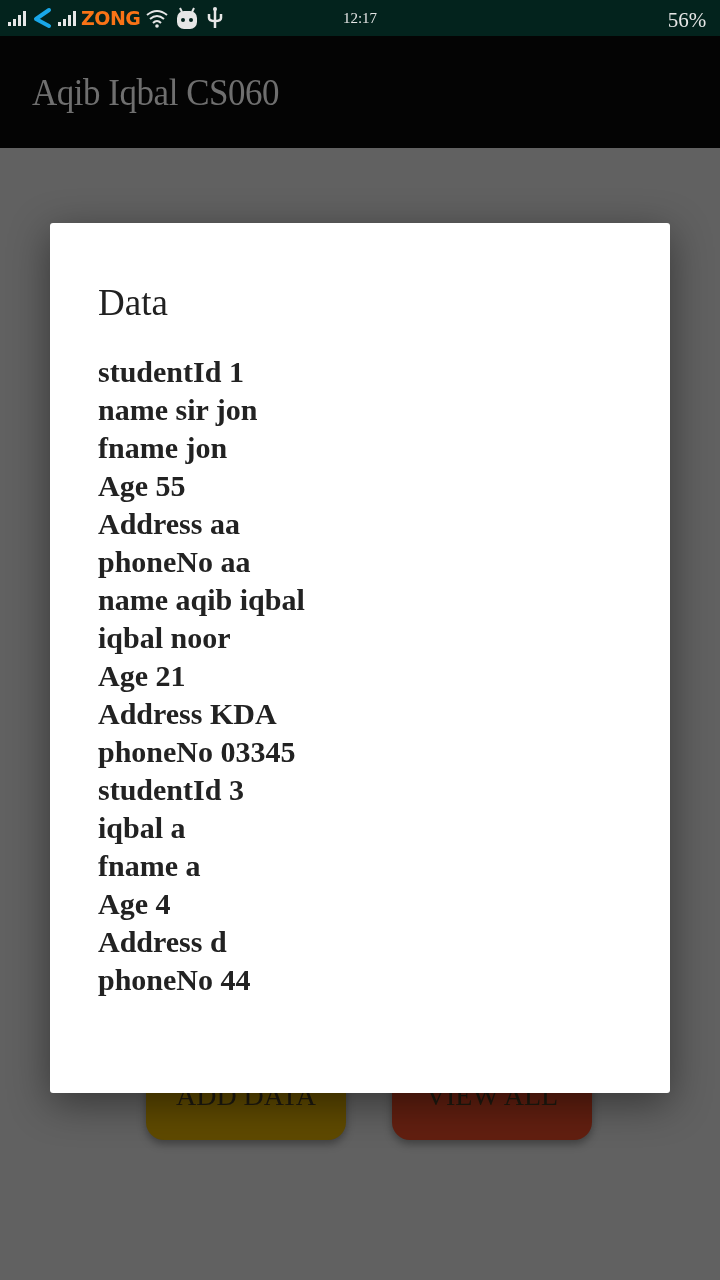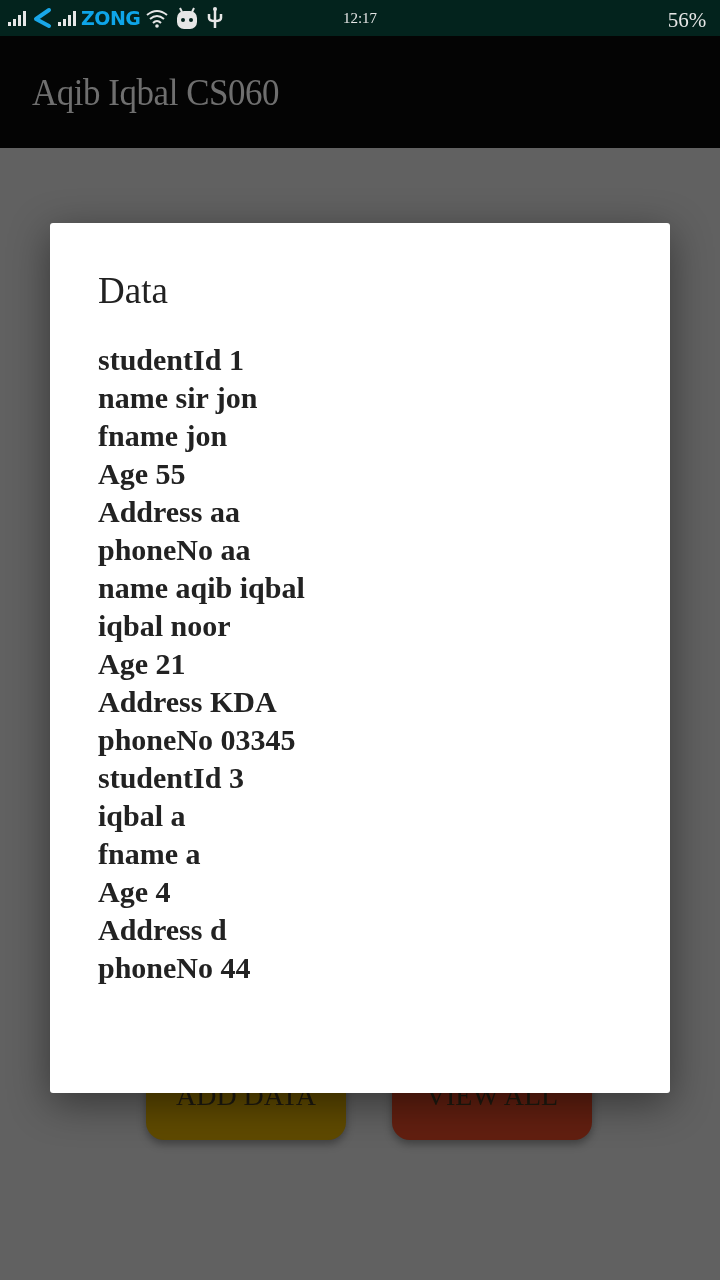--- a/index.html
+++ b/index.html
@@ -9,21 +9,21 @@
   .status-bar {
     position: absolute; left: 0; top: 0; width: 720px; height: 36px;
     background: #03231d; color: #e6e6e6;
     display: flex; align-items: center;
   }
   .sb-left { position: absolute; left: 8px; top: 0; height: 36px; display: flex; align-items: center; gap: 5px; }
   .sb-center { position: absolute; left: 0; right: 0; top: 0; height: 36px; display: flex; align-items: center; justify-content: center; font-size: 15px; pointer-events: none; }
   .sb-right { position: absolute; right: 12px; top: 0; height: 36px; display: flex; align-items: center; gap: 8px; font-size: 21px; flex-direction: column; }
   .signal { display: flex; align-items: flex-end; gap: 2px; height: 16px; }
   .signal span { display: block; width: 3px; background: #e6e6e6; }
-  .zong { font-family: "DejaVu Sans", sans-serif; font-weight: bold; font-size: 19px; color: #0ea5e9; letter-spacing: -0.5px; }
+  .zong { font-family: "DejaVu Sans", sans-serif; font-weight: bold; font-size: 19px; color: #f97316; letter-spacing: -0.5px; }
   .battery { width: 36px; height: 18px; border: 2px solid #e6e6e6; border-radius: 2px; position: relative; display: flex; align-items: center; }
   .battery .fill { width: 56%; height: 100%; background: #2fd38a; display: flex; align-items: center; justify-content: center; color: #fff; font-size: 12px; }
   .battery::after { content: ""; position: absolute; right: -5px; top: 4px; width: 3px; height: 6px; background: #e6e6e6; }
 
   .app-bar {
     position: absolute; left: 0; top: 36px; width: 720px; height: 112px;
     background: #040404; display: flex; align-items: center; padding-left: 32px;
   }
   .app-title { color: #6f6f6f; font-size: 38px; letter-spacing: -0.5px; transform: scaleX(0.92); transform-origin: left center; }
 
@@ -35,21 +35,21 @@
   }
   .btn-add { left: 146px; background: #5f4a00; }
   .btn-view { left: 392px; background: #621f10; }
 
   .overlay { position: absolute; left: 0; top: 148px; width: 720px; height: 1132px; background: rgba(0,0,0,0.0); }
 
   .dialog {
     position: absolute; left: 50px; top: 223px; width: 620px; height: 870px;
     background: #ffffff; border-radius: 3px;
     box-shadow: 0 10px 40px rgba(0,0,0,0.45);
-    padding: 44px 48px;
+    padding: 56px 48px;
   }
   .dialog-title { font-size: 37px; color: #212121; line-height: 44px; margin-top: 2px; }
   .dialog-body { margin-top: 28px; font-weight: bold; }
   .dialog-line { font-size: 30px; color: #222; line-height: 38px; height: 38px; white-space: nowrap; }
 </style>
 </head>
 <body>
 
 <div class="status-bar">
   <div class="sb-left">

